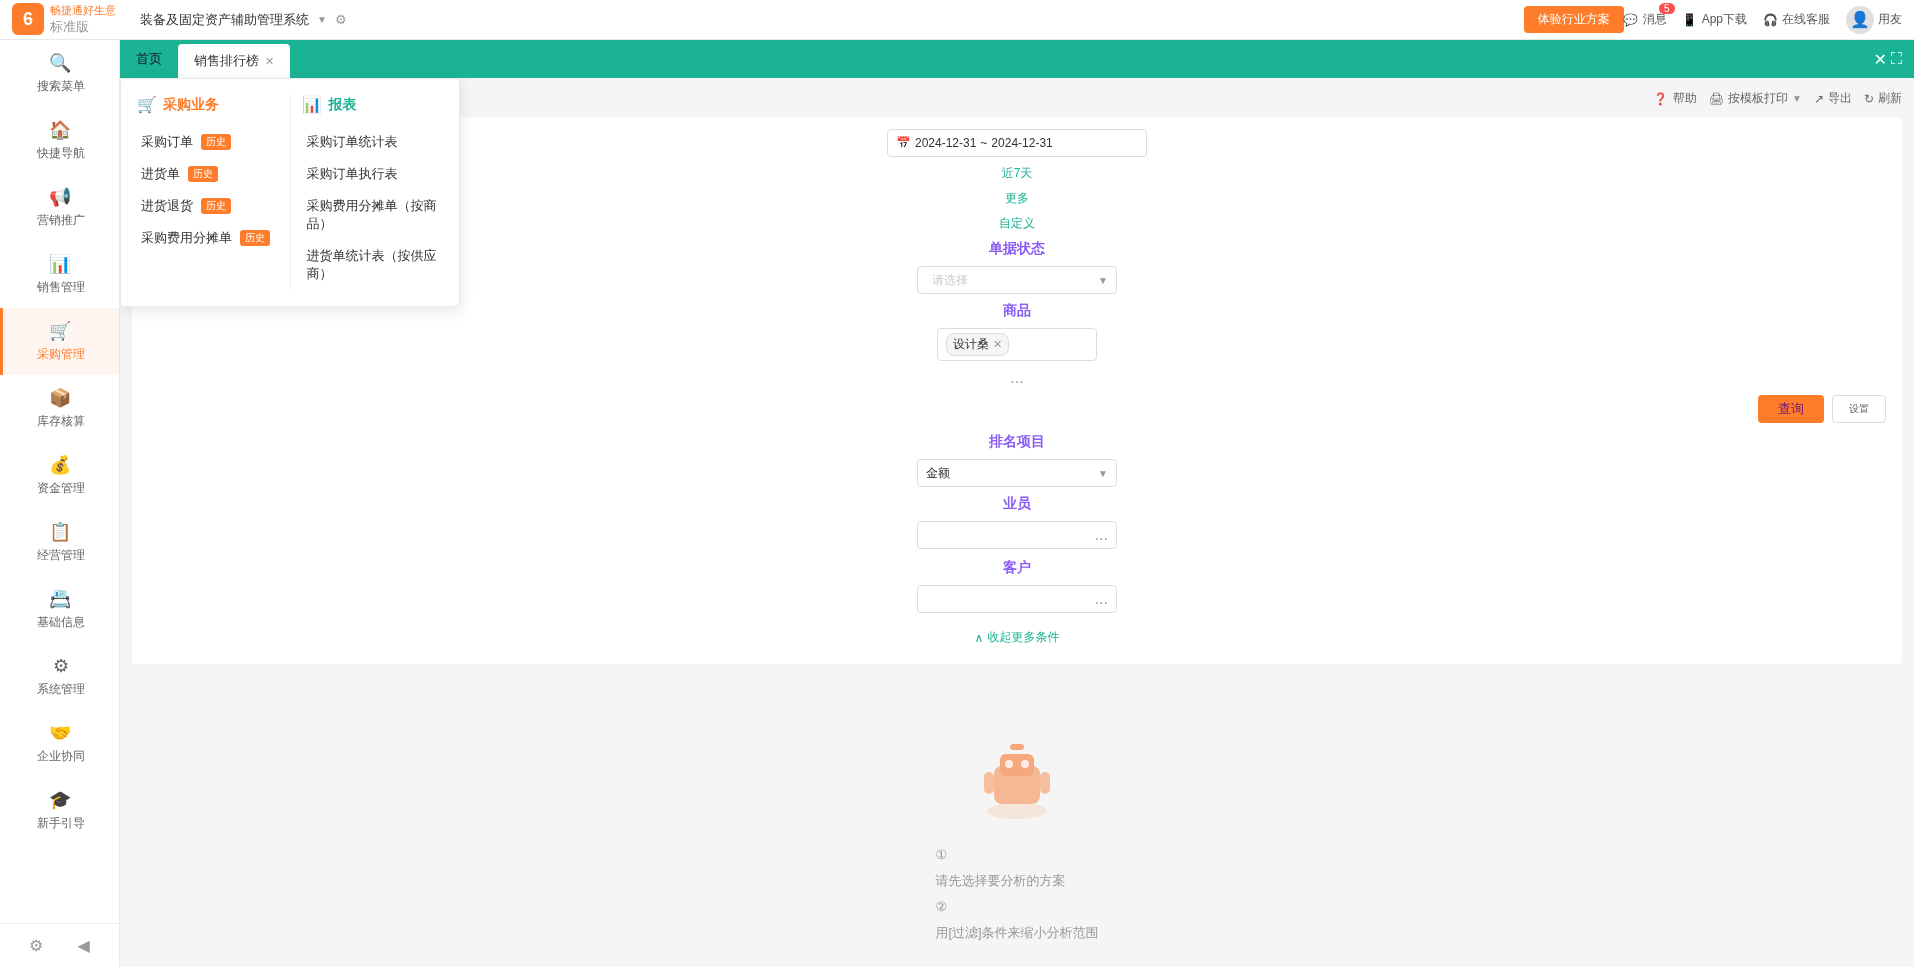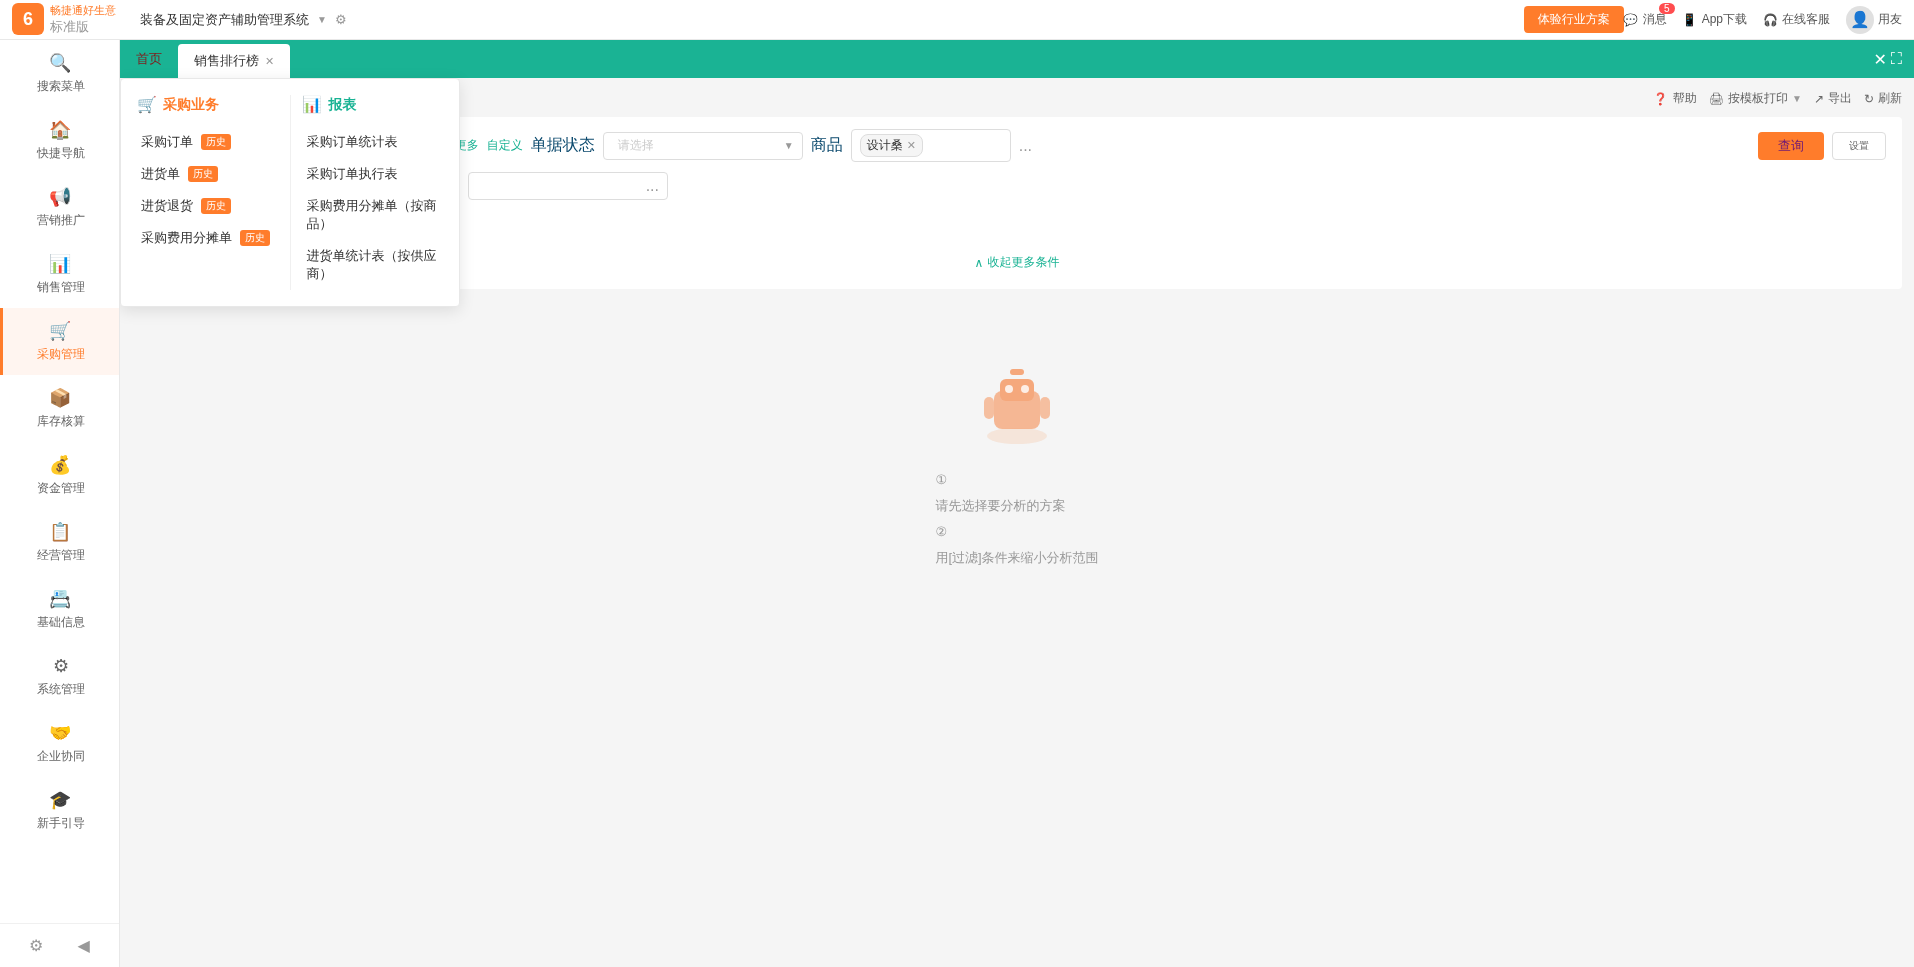--- a/index.html
+++ b/index.html
@@ -28,34 +28,34 @@
     .sidebar-item.active { color: #ff7c2b; background: #fff5f0; border-left-color: #ff7c2b; }
     .sidebar-icon { font-size: 18px; }
     .sidebar-bottom { margin-top: auto; display: flex; justify-content: space-around; padding: 12px; border-top: 1px solid #f0f0f0; }
     .sidebar-bottom-icon { color: #999; cursor: pointer; font-size: 16px; }
 
     
     .content-area { flex: 1; display: flex; flex-direction: column; overflow: hidden; }
 
     
     .tab-bar { height: 38px; background: #1ab394; display: flex; align-items: center; padding: 0 0; position: relative; }
-    .tab-item { height: 46px; display: flex; align-items: center; padding: 0 16px; color: #7f1d1d; cursor: pointer; font-size: 13px; gap: 6px; }
+    .tab-item { height: 46px; display: flex; align-items: center; padding: 0 16px; color: #0f172a; cursor: pointer; font-size: 13px; gap: 6px; }
     .tab-item.home { background: transparent; }
     .tab-item.active-tab { background: white; color: #333; border-radius: 4px 4px 0 0; margin-top: 4px; height: 34px; }
     .tab-close { font-size: 11px; color: #999; }
     .tab-bar-right { margin-left: auto; display: flex; align-items: center; gap: 4px; padding-right: 12px; }
     .tab-bar-btn { background: none; border: none; color: white; cursor: pointer; font-size: 16px; }
 
     
     .page-content { flex: 1; background: #f5f5f5; padding: 12px; overflow: auto; }
 
     
     .filter-area { background: white; padding: 12px 16px; border-radius: 4px; margin-bottom: 12px; }
-    .filter-row { display: flex; align-items: center; gap: 8px; margin-bottom: 10px; flex-wrap: wrap; }
-    .filter-label { color: #0c4a6e; font-size: 16px; white-space: nowrap; }
+    .filter-row { display: flex; align-items: center; gap: 8px; margin-bottom: 10px; flex-wrap: wrap; flex-direction: column; }
+    .filter-label { color: #8b5cf6; font-size: 14px; white-space: nowrap; font-weight: bold; }
     .filter-input { border: 1px solid #ddd; border-radius: 4px; padding: 4px 8px; font-size: 12px; color: #333; min-width: 160px; height: 28px; display: flex; align-items: center; gap: 4px; cursor: pointer; }
     .filter-tag { background: #f5f5f5; border: 1px solid #ddd; border-radius: 8px; padding: 2px 6px; font-size: 12px; display: flex; align-items: center; gap: 4px; }
     .filter-tag .close { color: #999; cursor: pointer; font-size: 11px; }
     .btn-query { background: #ff7c2b; color: #701a75; border: none; padding: 5px 20px; border-radius: 4px; cursor: pointer; font-size: 13px; }
     .btn-set { background: white; color: #666; border: 1px solid #ddd; padding: 4px 16px; border-radius: 4px; cursor: pointer; font-size: 10px; }
     .filter-toolbar { display: flex; justify-content: flex-end; align-items: center; gap: 12px; margin-bottom: 10px; }
     .toolbar-item { display: flex; align-items: center; gap: 4px; color: #666; font-size: 12px; cursor: pointer; }
     .collapse-row { display: flex; justify-content: center; padding: 6px 0; }
     .collapse-btn { color: #1ab394; font-size: 12px; cursor: pointer; display: flex; align-items: center; gap: 4px; }
     .dots { color: #999; font-size: 16px; cursor: pointer; }

